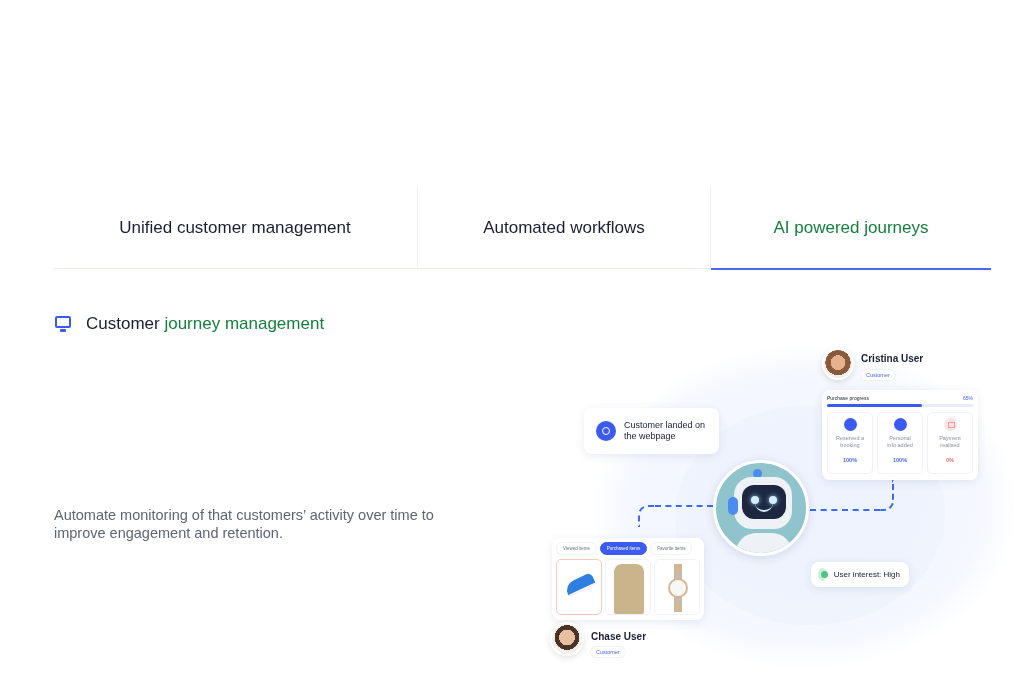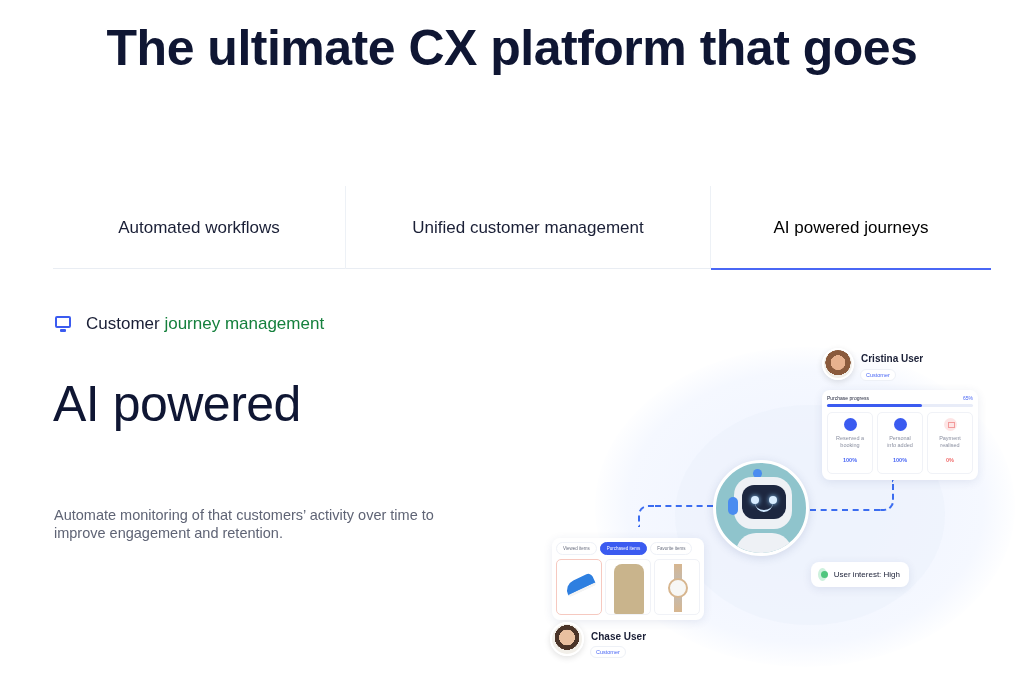--- a/index.html
+++ b/index.html
@@ -15,21 +15,21 @@
     .tabs {
       position: absolute; top: 186px; left: 53px; width: 938px; height: 83px;
       display: flex; border-bottom: 1px solid #e9edf3;
     }
     .tab {
       height: 83px; display: flex; align-items: center; justify-content: center;
       font-size: 17px; color: #1a1f36; cursor: pointer; position: relative;
     }
     .tab.t1 { width: 365px; border-right: 1px solid #edf1f6; }
     .tab.t2 { width: 293px; border-right: 1px solid #edf1f6; }
-    .tab.t3 { width: 280px; color: #000000; }
+    .tab.t3 { width: 280px; color: #15803d; }
     .tab.t3::after {
       content: ""; position: absolute; left: 0; right: 0; bottom: -1px; height: 2px; background: #4a67f5;
     }
 
     .eyebrow { position: absolute; top: 314px; left: 54px; display: flex; align-items: center; gap: 14px; }
     .eyebrow .monitor { width: 18px; height: 18px; position: relative; }
     .eyebrow .monitor .screen { position: absolute; left: 1px; top: 1px; width: 16px; height: 12px; border: 2px solid #3b5bf0; border-radius: 2px; }
     .eyebrow .monitor .stand { position: absolute; left: 6px; top: 14px; width: 6px; height: 3px; background: #3b5bf0; border-radius: 1px; }
     .eyebrow-text { font-size: 17px; }
     .eyebrow-strong { color: #1a1f36; }
@@ -108,54 +108,59 @@
     .smiley.green { background: #cdf1dd; }
     .smiley.green::after { content: ""; position: absolute; left: 3px; top: 3px; width: 7px; height: 7px; border-radius: 50%; background: #4fc67e; }
     .smiley.yellow { background: #fdefcf; }
     .smiley.yellow::after { content: ""; position: absolute; left: 3px; top: 3px; width: 7px; height: 7px; border-radius: 50%; background: #efbd42; }
     .int-text { font-size: 8px; color: #1a1f36; white-space: nowrap; }
   </style>
 </head>
 <body>
 
 <div class="hero-title">
-  <div>The ultimate CX platform that goes</div>
 </div>
 
 <div class="tabs">
+  <div class="tab t1">Unified customer management</div>
   <div class="tab t2">Automated workflows</div>
-  <div class="tab t1">Unified customer management</div>
   <div class="tab t3">AI powered journeys</div>
 </div>
 
 <div class="eyebrow">
   <span class="monitor">
       <span class="screen"></span>
       <span class="stand"></span>
     </span>
   <span class="eyebrow-text">
     <span class="eyebrow-strong">Customer</span><span class="eyebrow-muted"> journey management</span>
   </span>
 </div>
 
 <div class="main-title">
-  <div>AI powered</div>
 </div>
 
 <div class="main-desc">Automate monitoring of that customers’ activity over time to improve engagement and retention.</div>
 
 <div class="illus">
   <div class="ring r1"></div>
   <div class="ring r2"></div>
 
   <div class="dash d1b"></div>
   <div class="dash d1"></div>
   <div class="dash d2"></div>
   <div class="dash d2b"></div>
 
+  <div class="card landed">
+    <span class="globe"></span>
+    <div class="landed-text">
+      <div>Customer landed on</div>
+      <div>the webpage</div>
+    </div>
+  </div>
 
   <div class="bot">
     <span class="antenna"></span>
       <span class="head"></span>
       <span class="ear"></span>
     <span class="face"></span>
       <span class="eye l"></span>
       <span class="eye r"></span>
       <span class="smile"></span>
     <span class="body"></span>

